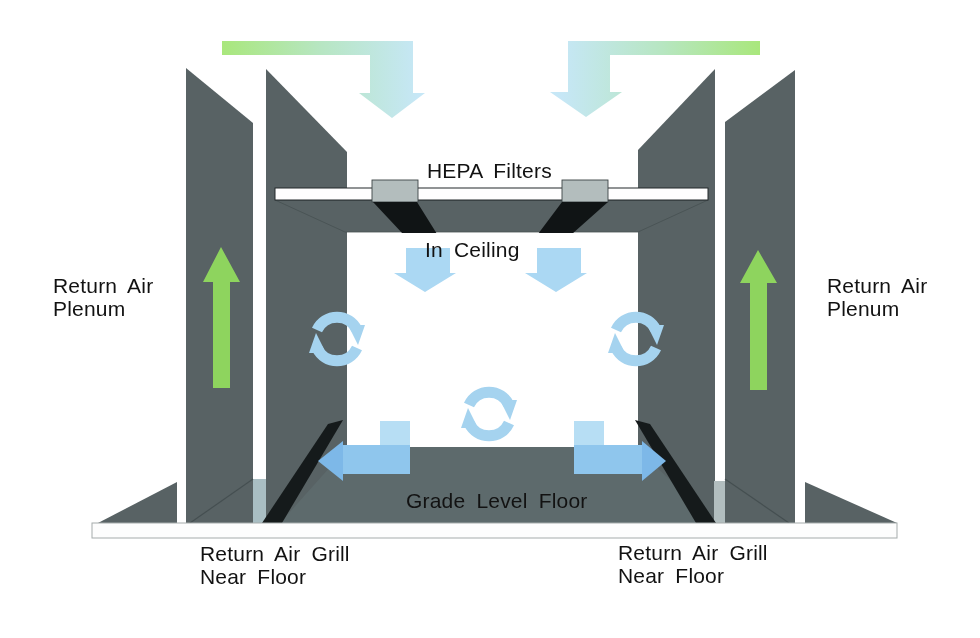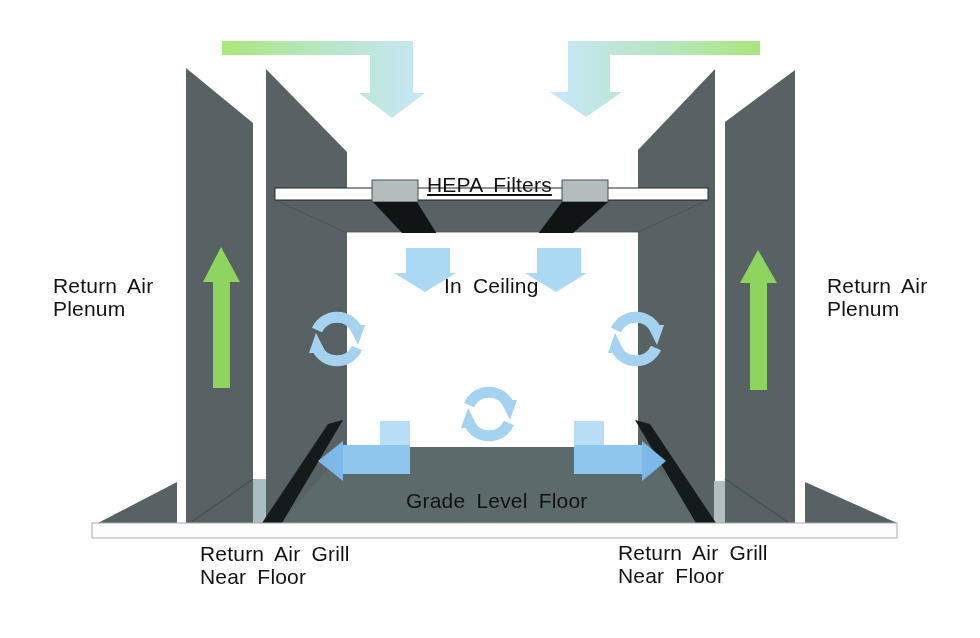--- a/index.html
+++ b/index.html
@@ -100,23 +100,23 @@
       <path d="M758 250 L777 283 L767 283 L767 390 L750 390 L750 283 L740 283 Z"></path>
     </g>
 
     <g stroke="#a5d3ef" fill="#a5d3ef">
       <use href="#recirc" transform="translate(337,339)"></use>
       <use href="#recirc" transform="translate(636,339)"></use>
       <use href="#recirc" transform="translate(489,414)"></use>
     </g>
   </svg>
 
-  <div class="label" style="left:427px; top:174px;text-decoration:underline;">HEPA Filters</div>
+  <div class="label" style="left:427px; top:160px;">HEPA Filters</div>
 
-  <div class="label" style="left:444px; top:239px;margin-top:36px;">In Ceiling</div>
+  <div class="label" style="left:425px; top:239px;">In Ceiling</div>
 
   <div class="label" style="left:399px; top:490px;margin-left:7px;">Grade Level Floor</div>
 
   <div class="label" style="left:53px; top:275px;">Return Air
 Plenum</div>
 
   <div class="label" style="left:827px; top:275px;">Return Air
 Plenum</div>
 
   <div class="label" style="left:200px; top:543px;">Return Air Grill

